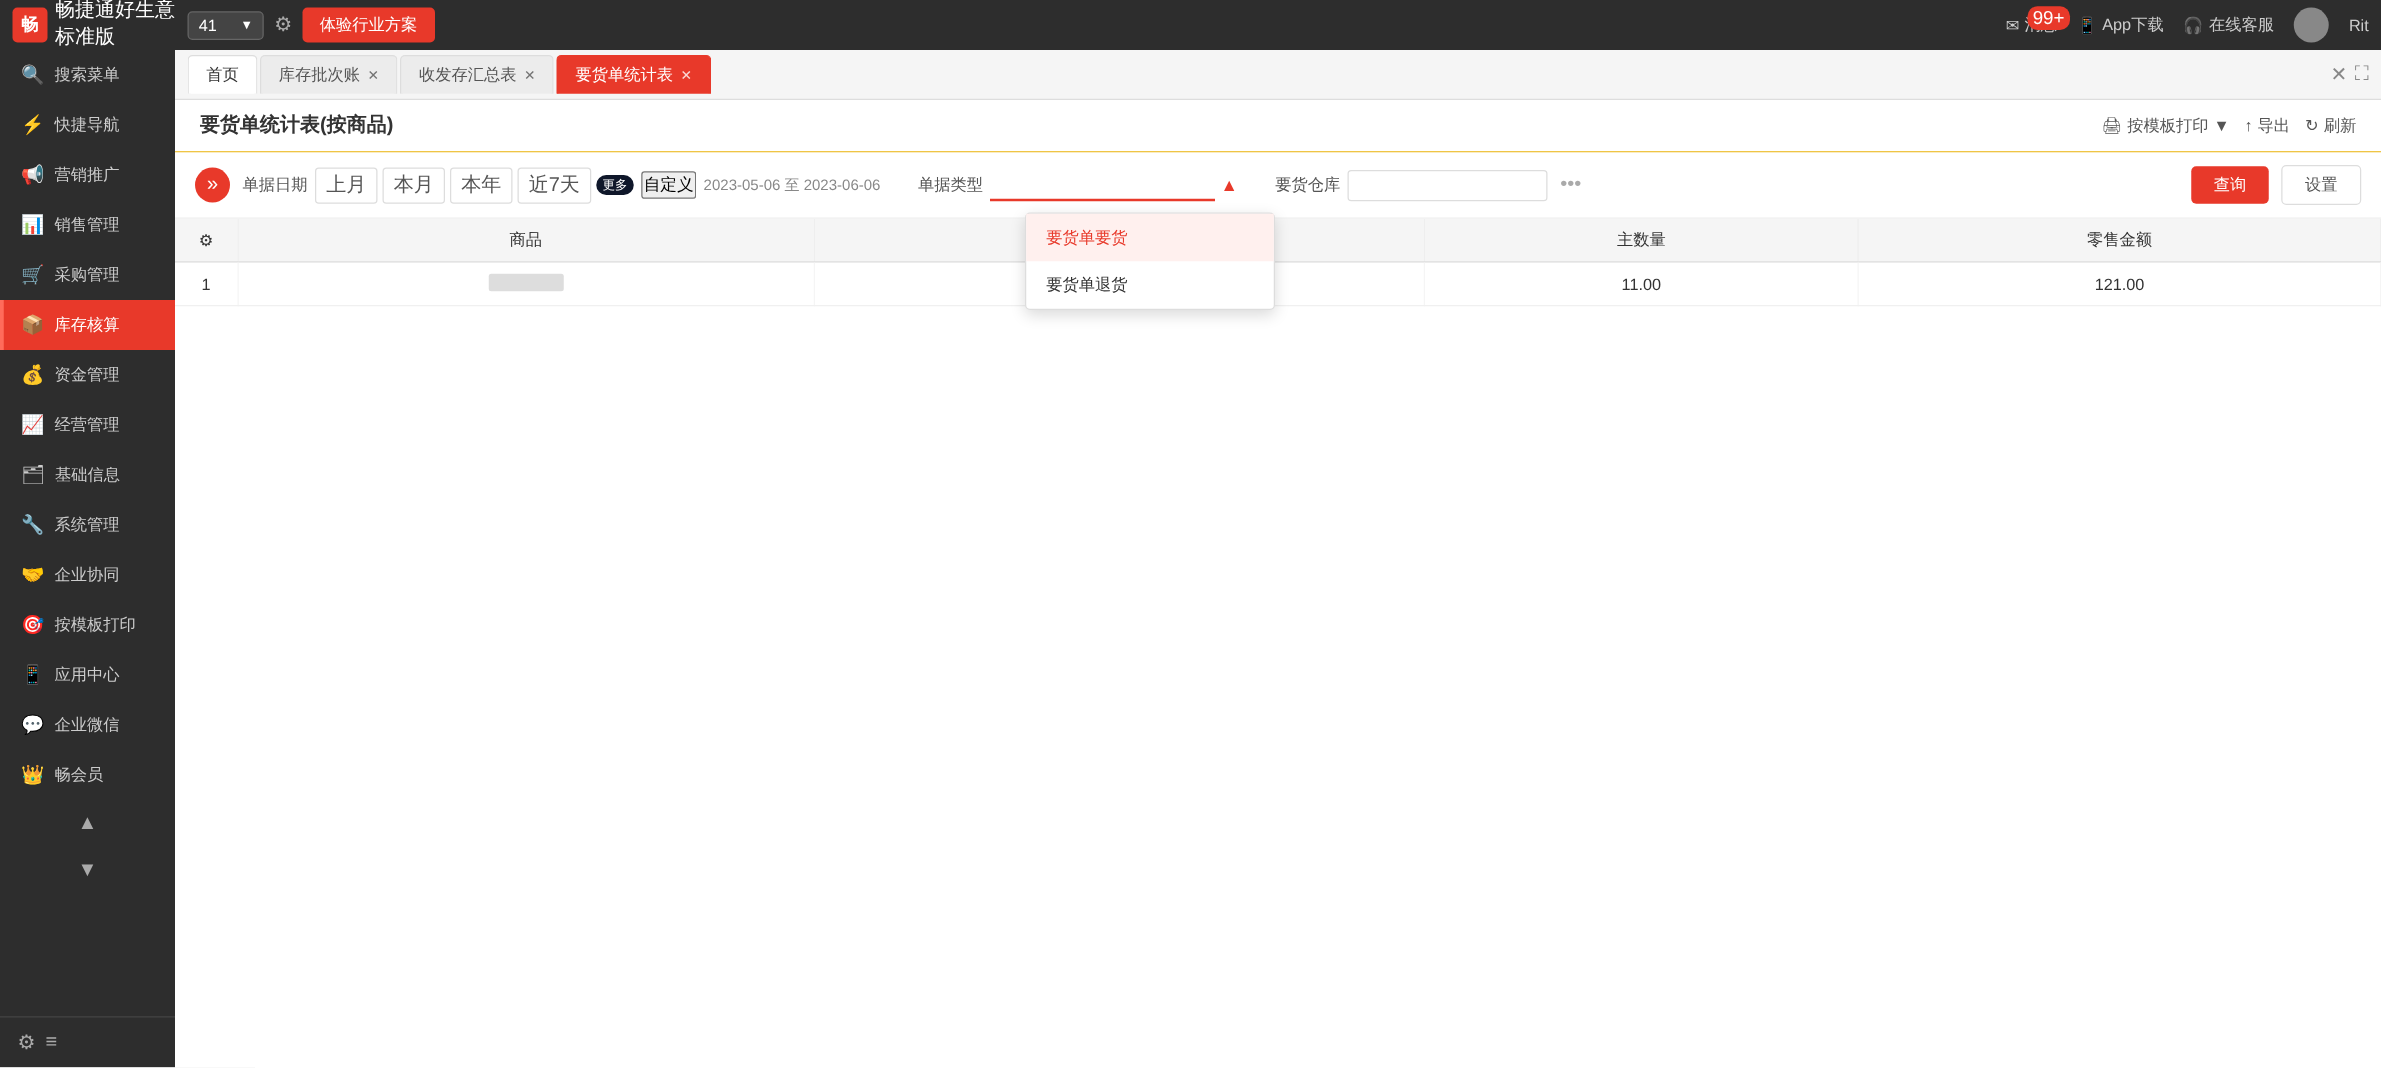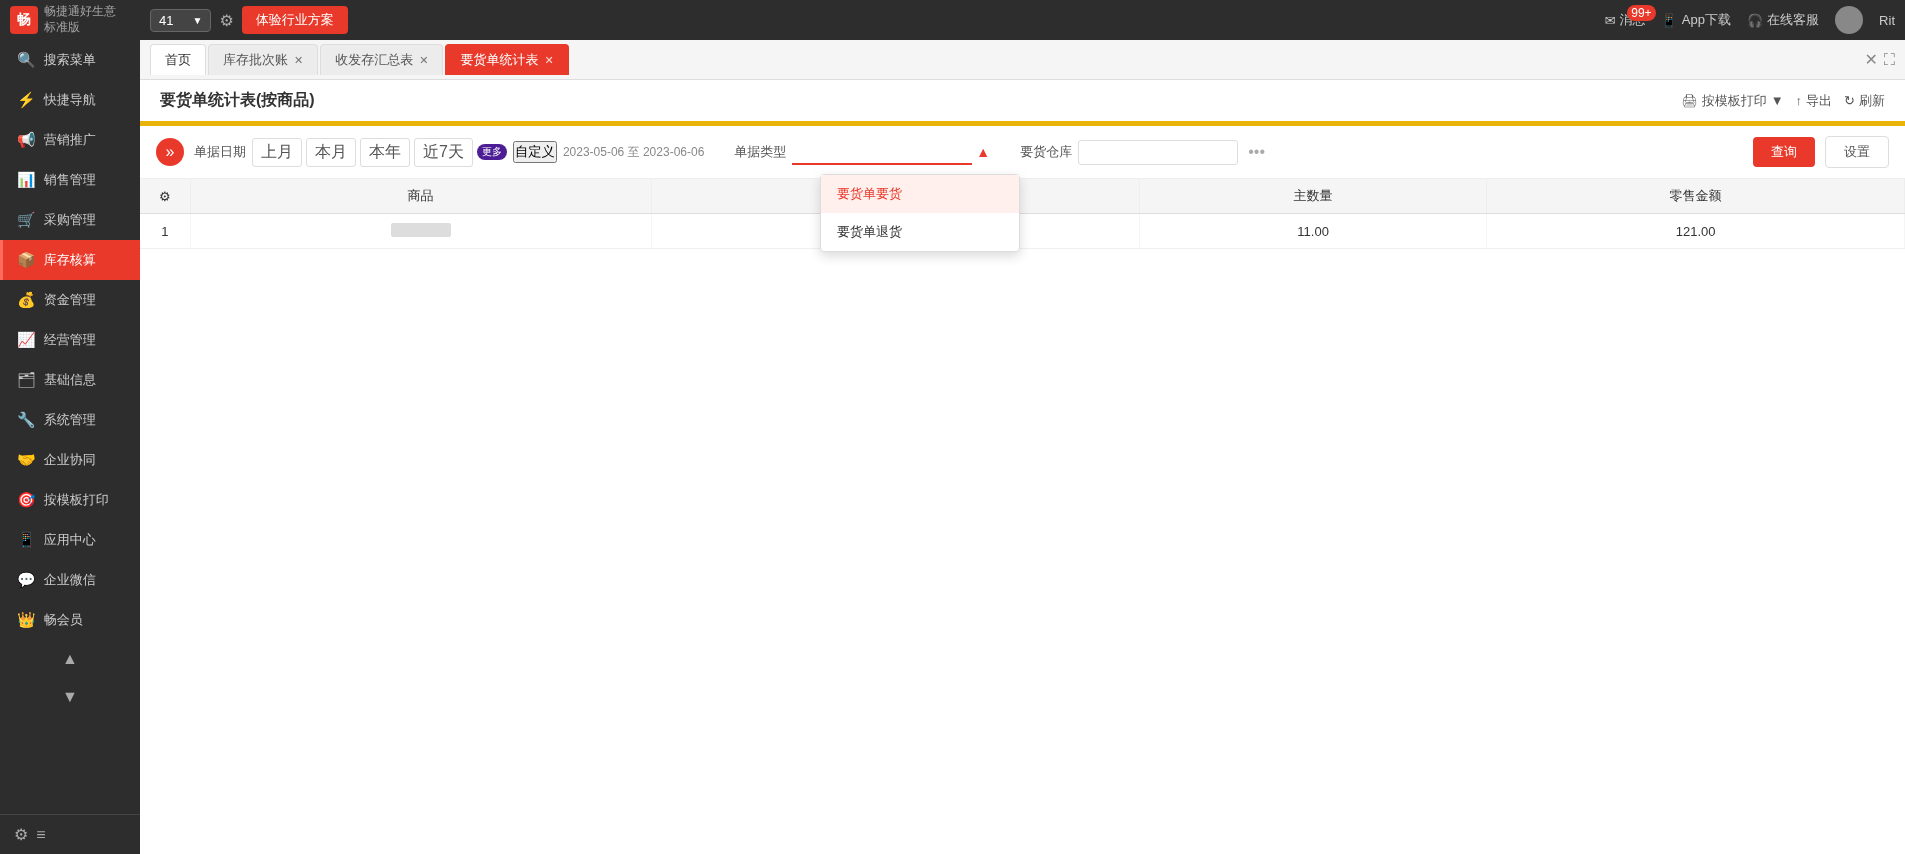--- a/index.html
+++ b/index.html
@@ -27,22 +27,22 @@
       background: #e8392a;
       border-radius: 4px;
       display: flex;
       align-items: center;
       justify-content: center;
       font-weight: bold;
       font-size: 14px;
       color: #fff;
     }
     .topbar-logo .logo-text {
-      font-size: 12px;
-      color: #a3a3a3;
+      font-size: 16px;
+      color: #ffffff;
       line-height: 1.3;
     }
     .topbar-center {
       flex: 1;
       display: flex;
       align-items: center;
       gap: 8px;
     }
     .topbar-selector {
       background: #444;
@@ -82,21 +82,21 @@
       position: relative;
       display: flex;
       align-items: center;
       gap: 4px;
       cursor: pointer;
     }
     .badge-red {
       background: #e8392a;
       color: #fff;
       border-radius: 8px;
-      font-size: 12px;
+      font-size: 15px;
       padding: 1px 4px;
       position: absolute;
       top: -6px;
       right: -10px;
       white-space: nowrap;
     }
     .topbar-right .user-avatar {
       width: 28px;
       height: 28px;
       background: #888;
@@ -220,21 +220,21 @@
       color: #888;
     }
 
     
     .page-header {
       display: flex;
       align-items: center;
       justify-content: space-between;
       padding: 10px 20px;
       background: #fff;
-      border-bottom: 5px solid #eab308;
+      border-bottom: 1px solid #eab308;
       flex-shrink: 0;
     }
     .page-title {
       font-size: 16px;
       font-weight: bold;
       color: #333;
     }
     .page-header-actions {
       display: flex;
       align-items: center;
@@ -295,21 +295,21 @@
     .filter-date-btns .date-btn {
       padding: 3px 8px;
       border: 1px solid #ddd;
       border-radius: 3px;
       background: #fff;
       cursor: pointer;
       font-size: 16px;
       color: #555;
     }
     .badge-more {
-      background: #4c1d95;
+      background: #0f172a;
       color: #fff;
       border-radius: 8px;
       font-size: 10px;
       padding: 1px 5px;
       cursor: pointer;
     }
     .date-range-display {
       font-size: 12px;
       color: #888;
     }

